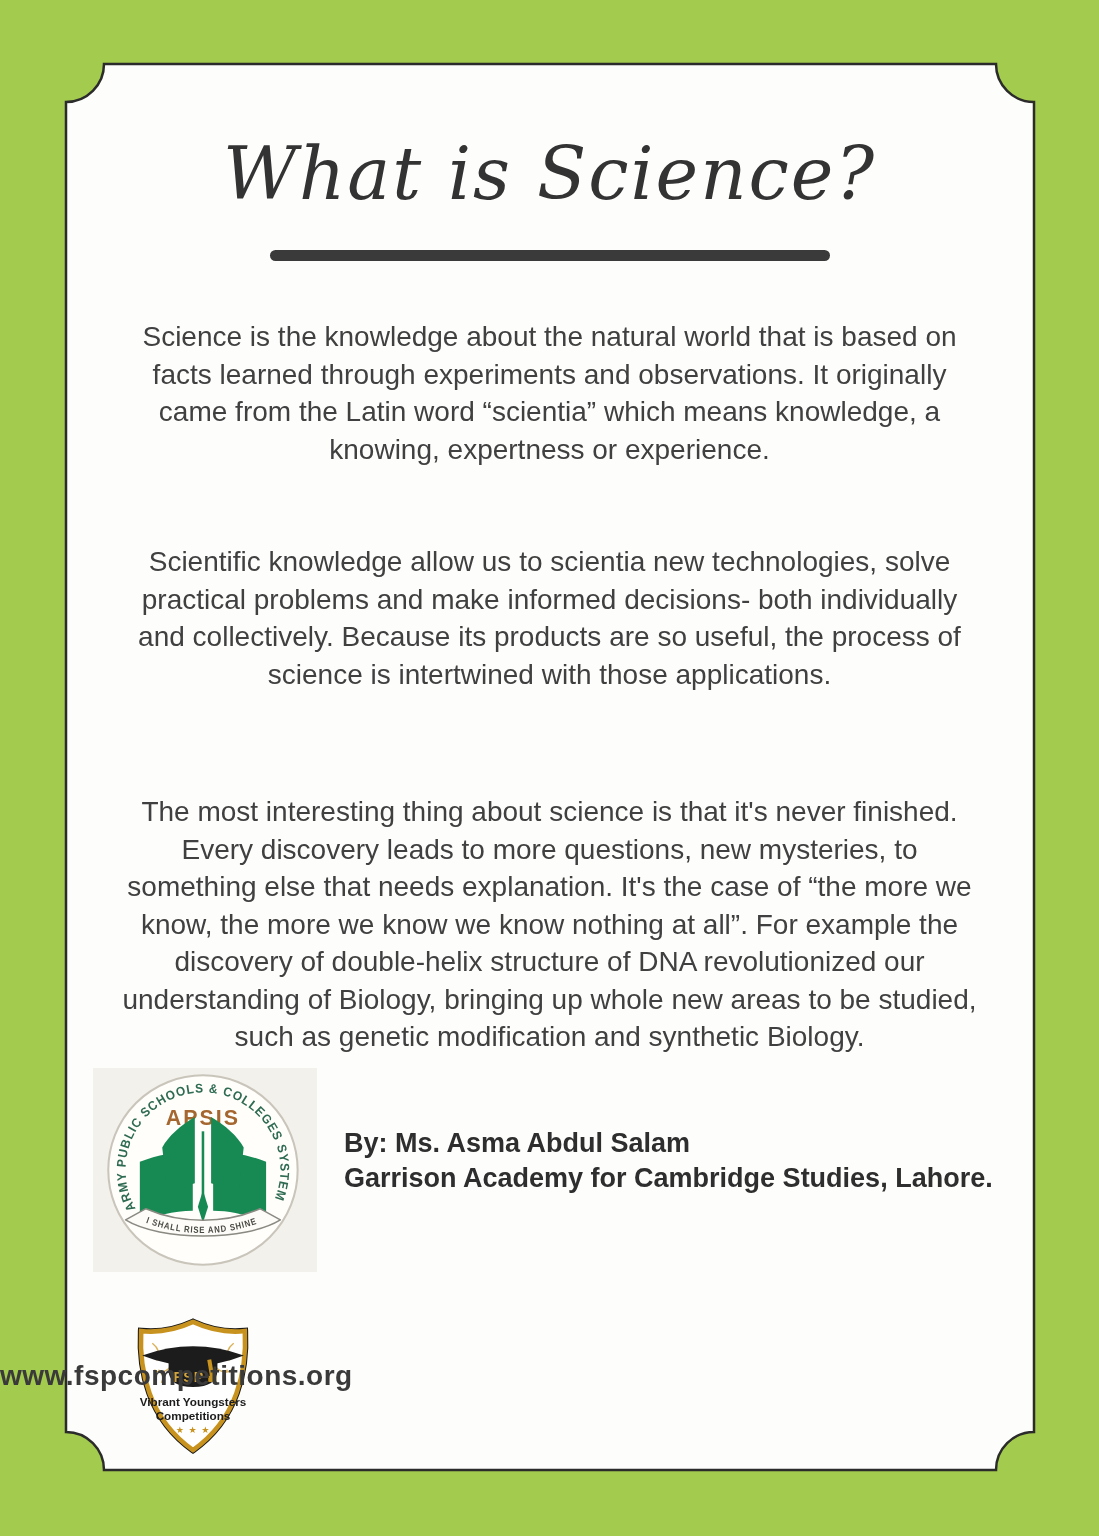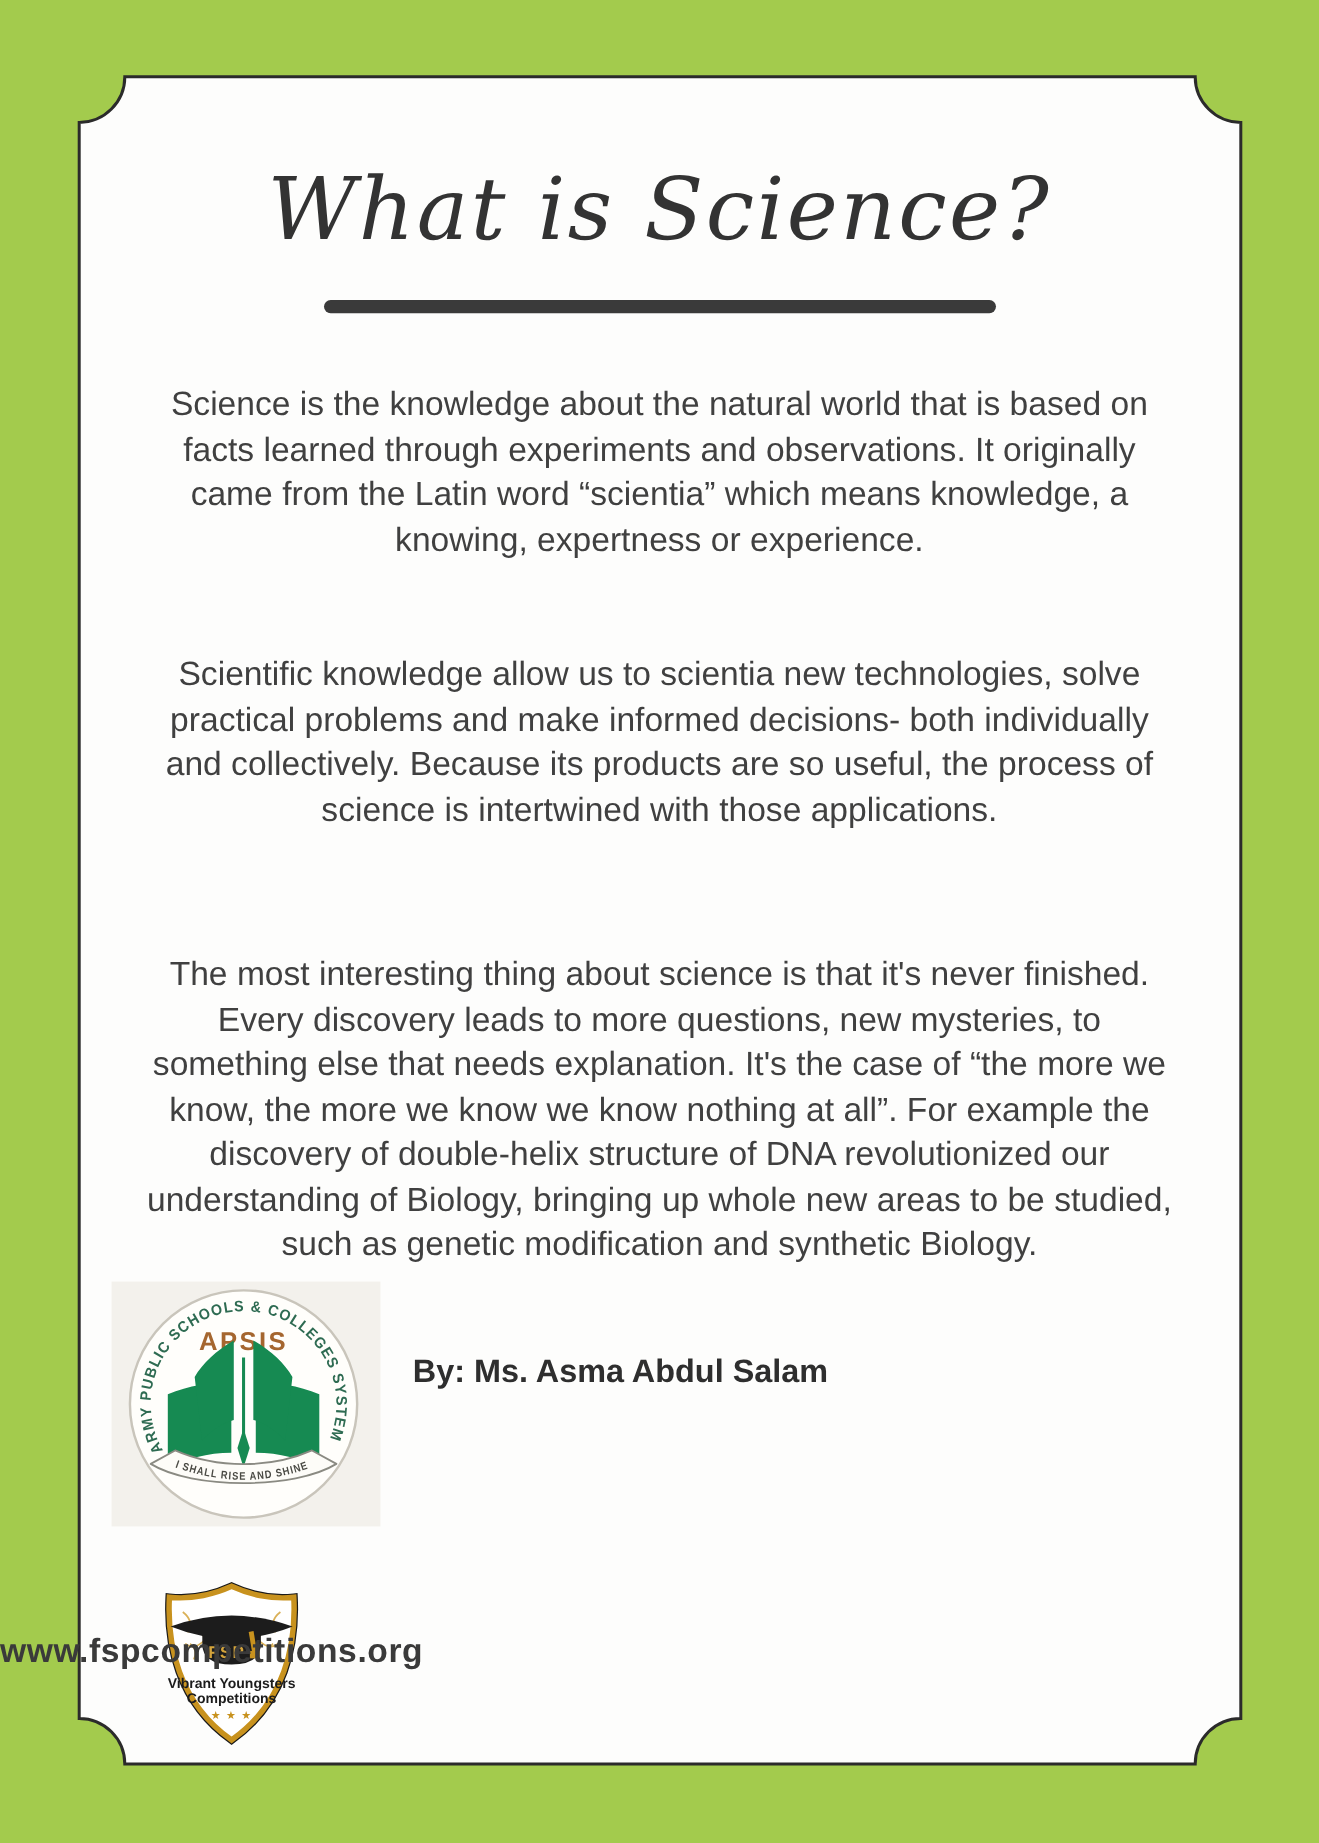--- a/index.html
+++ b/index.html
@@ -90,20 +90,21 @@
           <path d="M 32 149 L 52 138 C 86 153 130 153 164 138 L 184 149 C 150 170 66 170 32 149 Z" fill="#fdfcf8" stroke="#8a8a82" stroke-width="1.5" stroke-linejoin="round"></path>
           <text font-size="9" font-weight="bold" fill="#4a4a44" letter-spacing="1">
             <textPath href="#apsisMotto" startOffset="2" textLength="112" lengthAdjust="spacingAndGlyphs">I SHALL RISE AND SHINE</textPath>
           </text>
         </g>
       </svg>
     </div>
 
     <div class="attribution">
       <div>By: Ms. Asma Abdul Salam</div>
+      <div>Garrison Academy for Cambridge Studies, Lahore.</div>
     </div>
 
     <div class="fsp-block">
       <svg viewBox="0 0 120 136" xmlns="http://www.w3.org/2000/svg">
         <g>
           <path d="M60,5 C47,11 28,16 9,14 C7,52 16,100 60,131 C104,100 113,52 111,14 C92,16 73,11 60,5 Z" fill="none" stroke="#1a1a1a" stroke-width="6.5"></path>
           <path d="M60,5 C47,11 28,16 9,14 C7,52 16,100 60,131 C104,100 113,52 111,14 C92,16 73,11 60,5 Z" fill="#ffffff" stroke="#c8921e" stroke-width="4.5"></path>
           <path d="M60,10 C48,15 32,19 15,18 C14,52 22,95 60,124 C98,95 106,52 105,18 C88,19 72,15 60,10 Z" fill="none" stroke="#e3c握" stroke-width="0"></path>
         </g>
         <g stroke="#d4a43c" fill="none" stroke-width="1.4" opacity="0.85">

